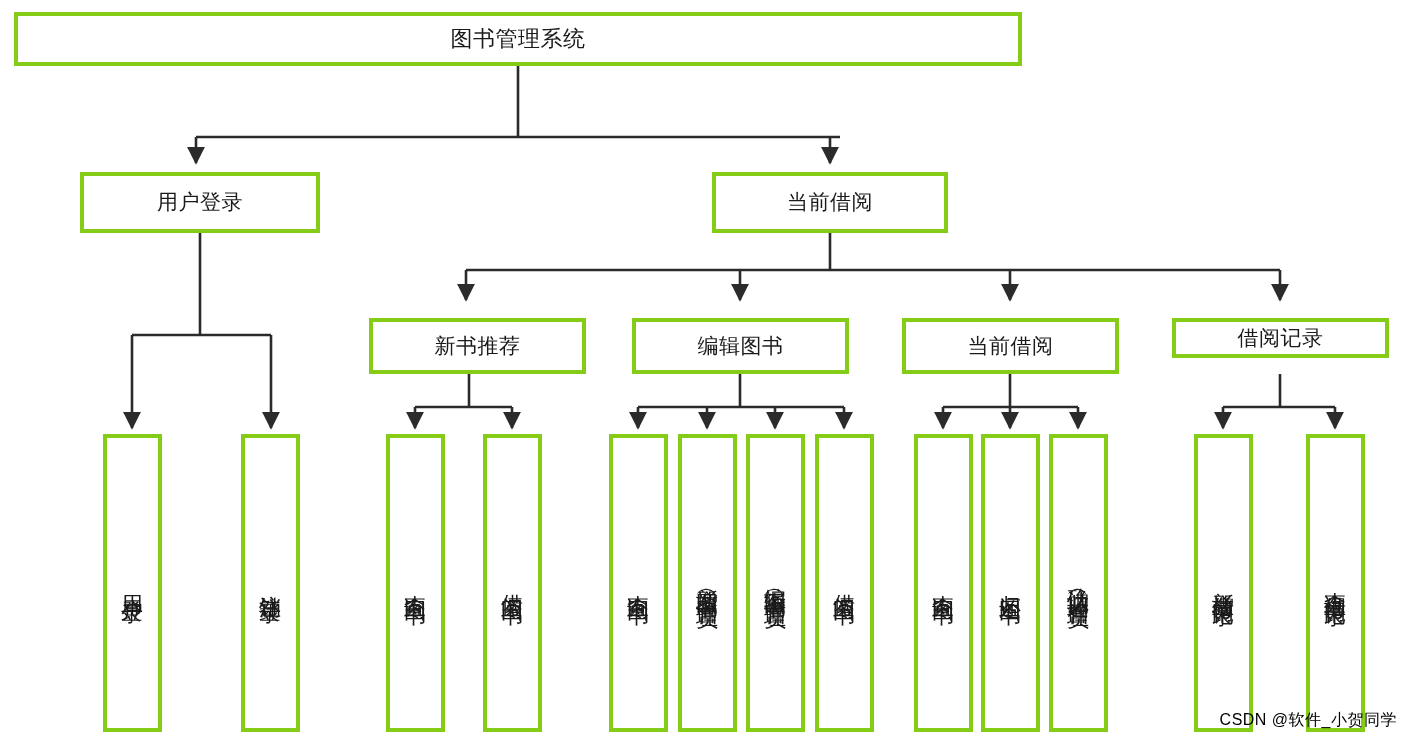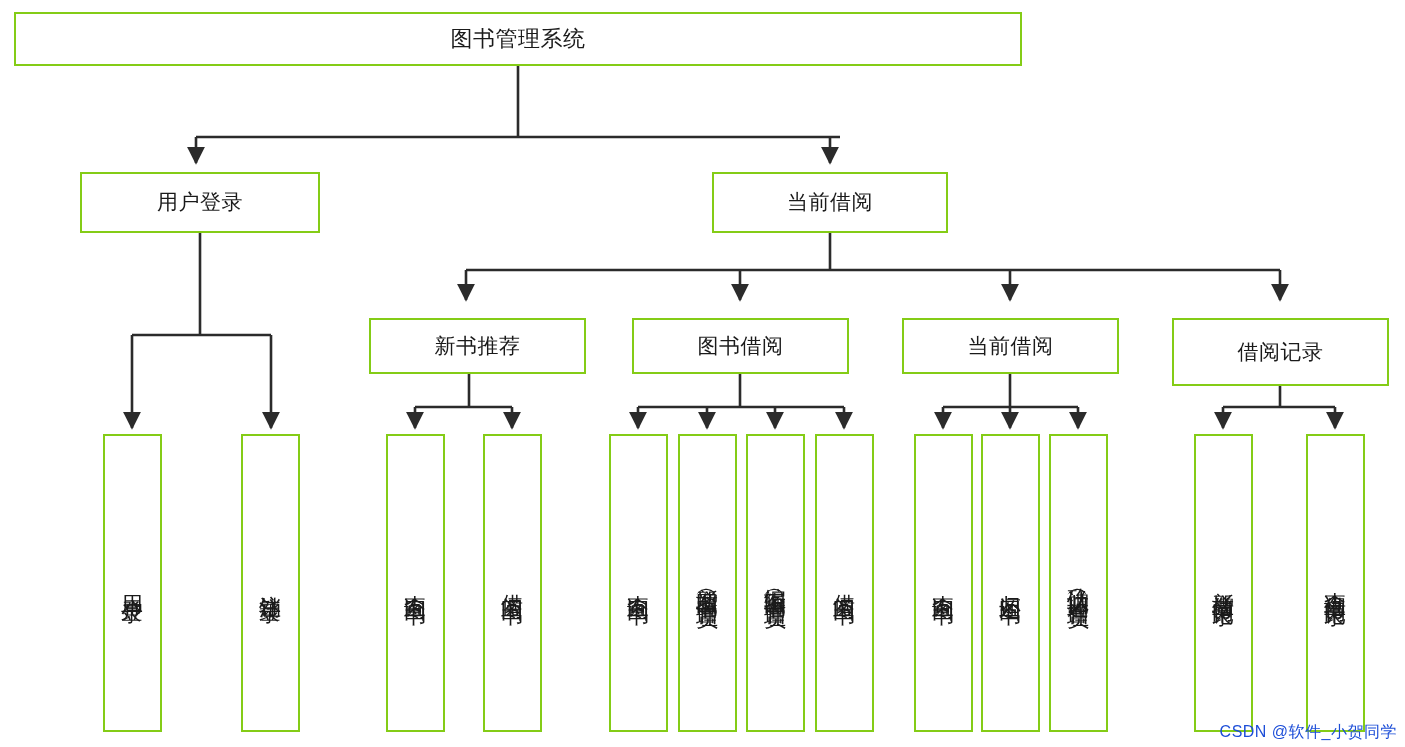--- a/index.html
+++ b/index.html
@@ -22,21 +22,21 @@
     position: absolute;
     left: 0;
     top: 0;
     width: 1405px;
     height: 747px;
     pointer-events: none;
   }
   .node {
     position: absolute;
     box-sizing: border-box;
-    border: 2px solid #84cc16;
+    border: 4px solid #84cc16;
     background: #ffffff;
     display: flex;
     align-items: center;
     justify-content: center;
     text-align: center;
   }
   .node .lbl {
     font-size: 21px;
     line-height: 1.15;
     letter-spacing: 0.5px;
@@ -52,23 +52,23 @@
     writing-mode: vertical-rl;
     text-orientation: upright;
     font-size: 22px;
     line-height: 1.32;
     letter-spacing: 3px;
     white-space: nowrap;
   }
   #watermark {
     position: absolute;
     right: 8px;
-    bottom: 4px;
+    bottom: 16px;
     font-size: 16px;
-    color: #1d4ed8;
+    color: #000000;
     letter-spacing: 0.5px;
     white-space: nowrap;
   }
 </style>
 </head>
 <body>
 
 <div id="canvas">
 
   <svg id="wires" viewBox="0 0 1405 747">
@@ -129,26 +129,26 @@
     <span class="lbl">用户登录</span>
   </div>
   <div class="node" style="left:712px; top:172px; width:236px; height:61px;">
     <span class="lbl">当前借阅</span>
   </div>
 
   <div class="node" style="left:361px; top:318px; width:217px; height:56px;margin-left:8px;">
     <span class="lbl">新书推荐</span>
   </div>
   <div class="node" style="left:632px; top:318px; width:217px; height:56px;">
-    <span class="lbl">图书借阅</span>
+    <span class="lbl">编辑图书</span>
   </div>
   <div class="node" style="left:902px; top:318px; width:217px; height:56px;text-align:center;">
     <span class="lbl">当前借阅</span>
   </div>
-  <div class="node" style="left:1172px; top:318px; width:217px; height:68px;">
+  <div class="node" style="left:1172px; top:318px; width:217px; height:40px;">
     <span class="lbl">借阅记录</span>
   </div>
 
   <div class="node leaf" style="left:103px; top:434px; width:59px; height:298px;">
     <span class="lbl">用户登录</span>
   </div>
   <div class="node leaf" style="left:241px; top:434px; width:59px; height:298px;">
     <span class="lbl">注销登录</span>
   </div>
 

